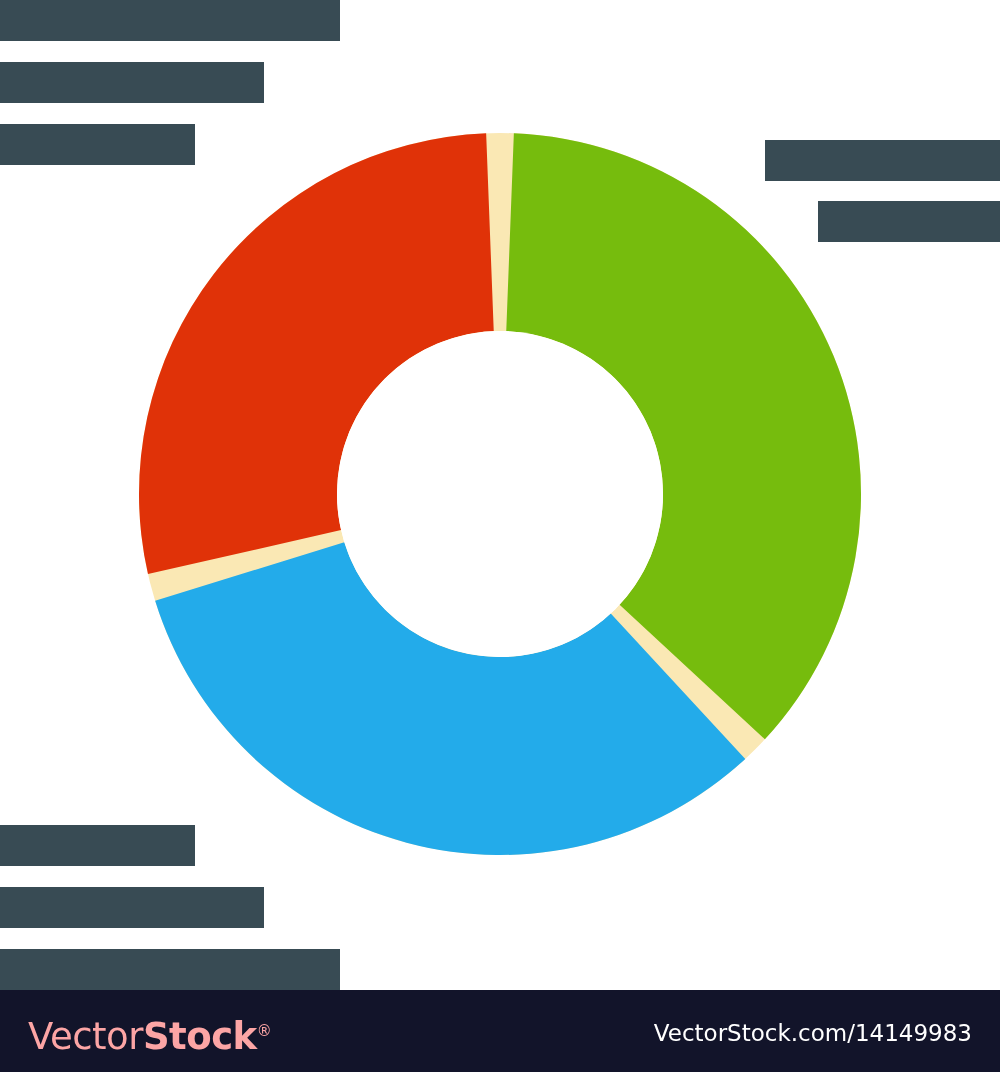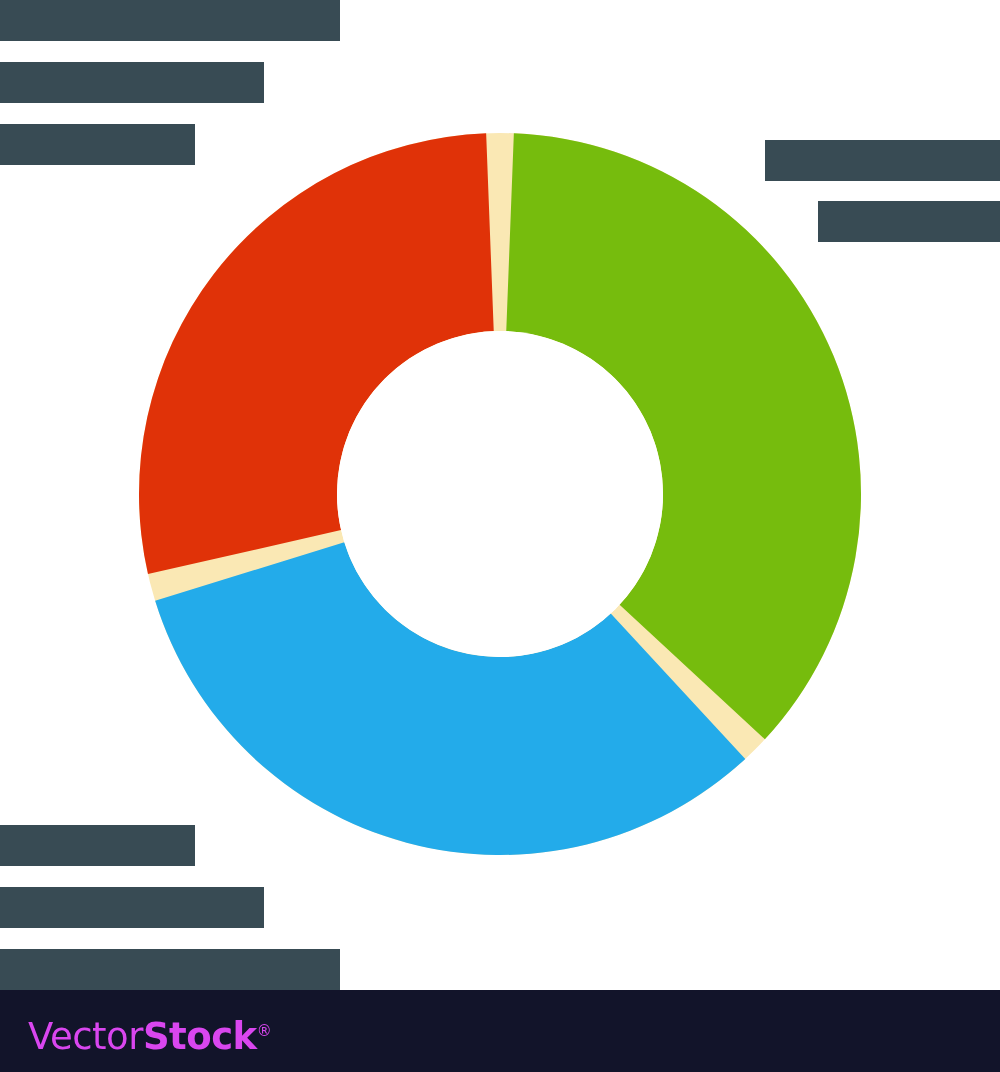--- a/index.html
+++ b/index.html
@@ -45,21 +45,21 @@
     top: 990px;
     width: 1000px;
     height: 82px;
     background: #12142a;
   }
   #footer-logo {
     position: absolute;
     left: 28px;
     top: 18px;
     height: 46px;
-    color: #d946ef;
+    color: #fca5a5;
     font-family: "DejaVu Sans", sans-serif;
     font-size: 37px;
     letter-spacing: -0.5px;
     line-height: 46px;
     white-space: nowrap;
   }
   #footer-logo .logo-vector {
     font-weight: 400;
   }
   #footer-logo .logo-stock {
@@ -112,15 +112,16 @@
     <div class="text-bar" style="left: 0px; top: 825px; width: 195px; height: 41px; background: rgb(56, 75, 84);"></div>
     <div class="text-bar" style="left: 0px; top: 887px; width: 264px; height: 41px; background: rgb(56, 75, 84);"></div>
     <div class="text-bar" style="left: 0px; top: 949px; width: 340px; height: 41px; background: rgb(56, 75, 84);"></div>
 
   </div>
 
   <div id="footer">
     <div id="footer-logo">
       <span class="logo-vector">Vector</span><span class="logo-stock">Stock</span><span class="logo-reg">®</span>
     </div>
+    <div id="footer-url">VectorStock.com/14149983</div>
   </div>
 
 </div>
 
 </body></html>

